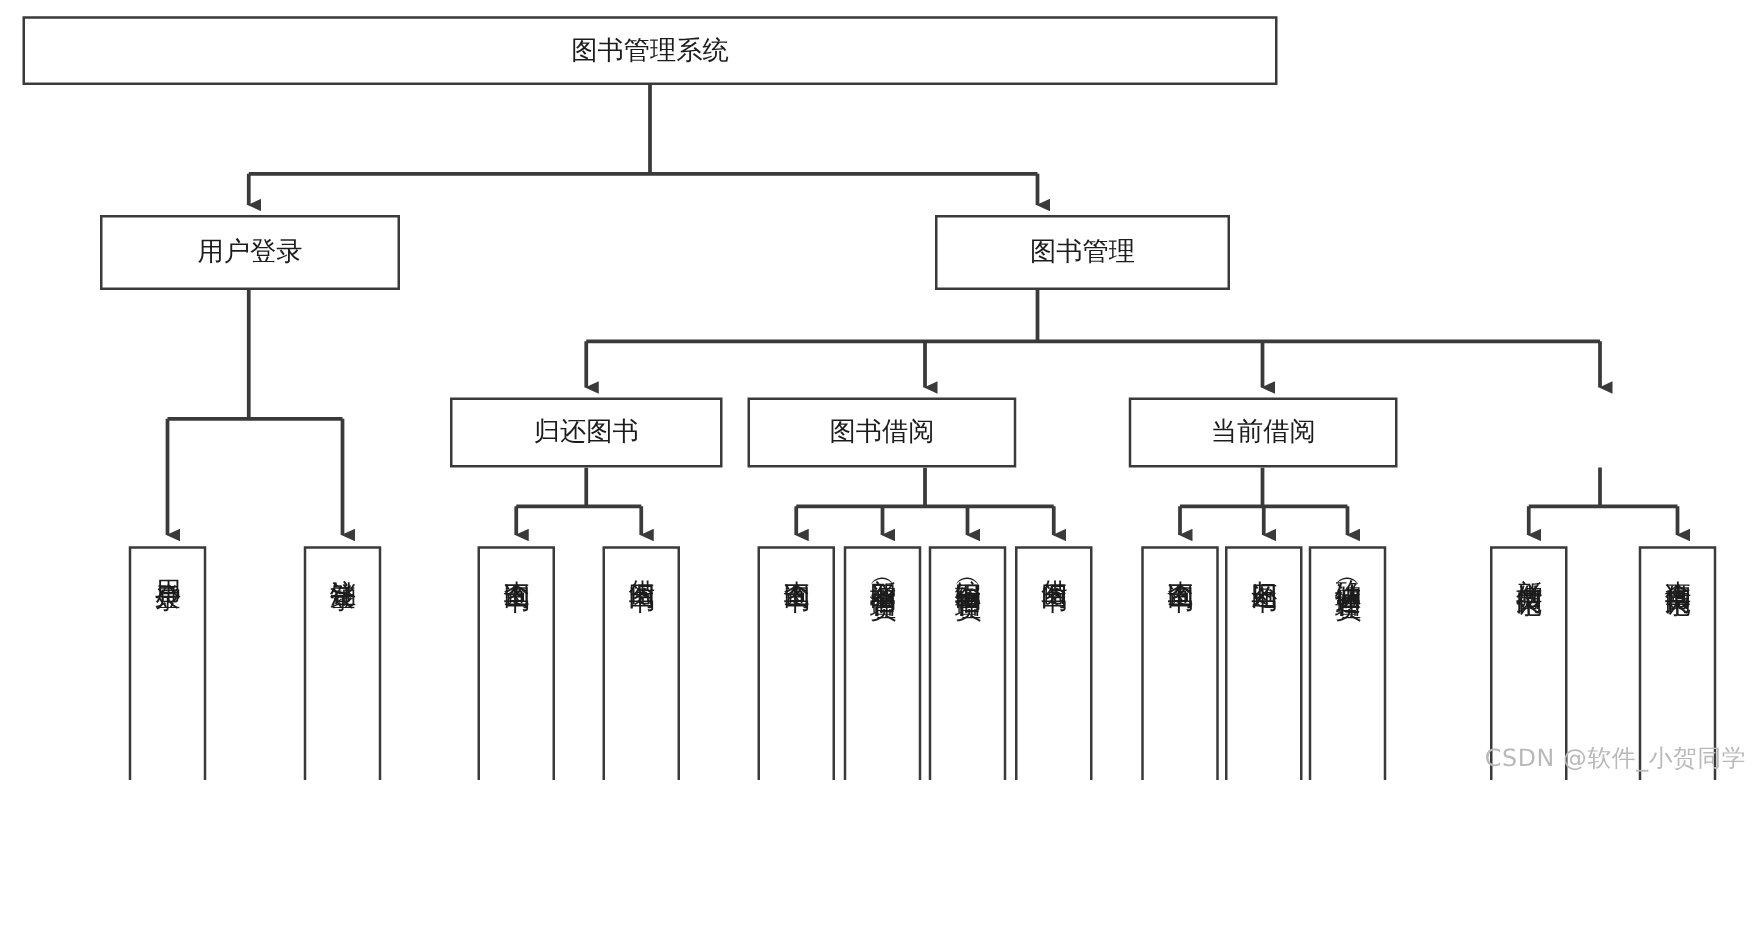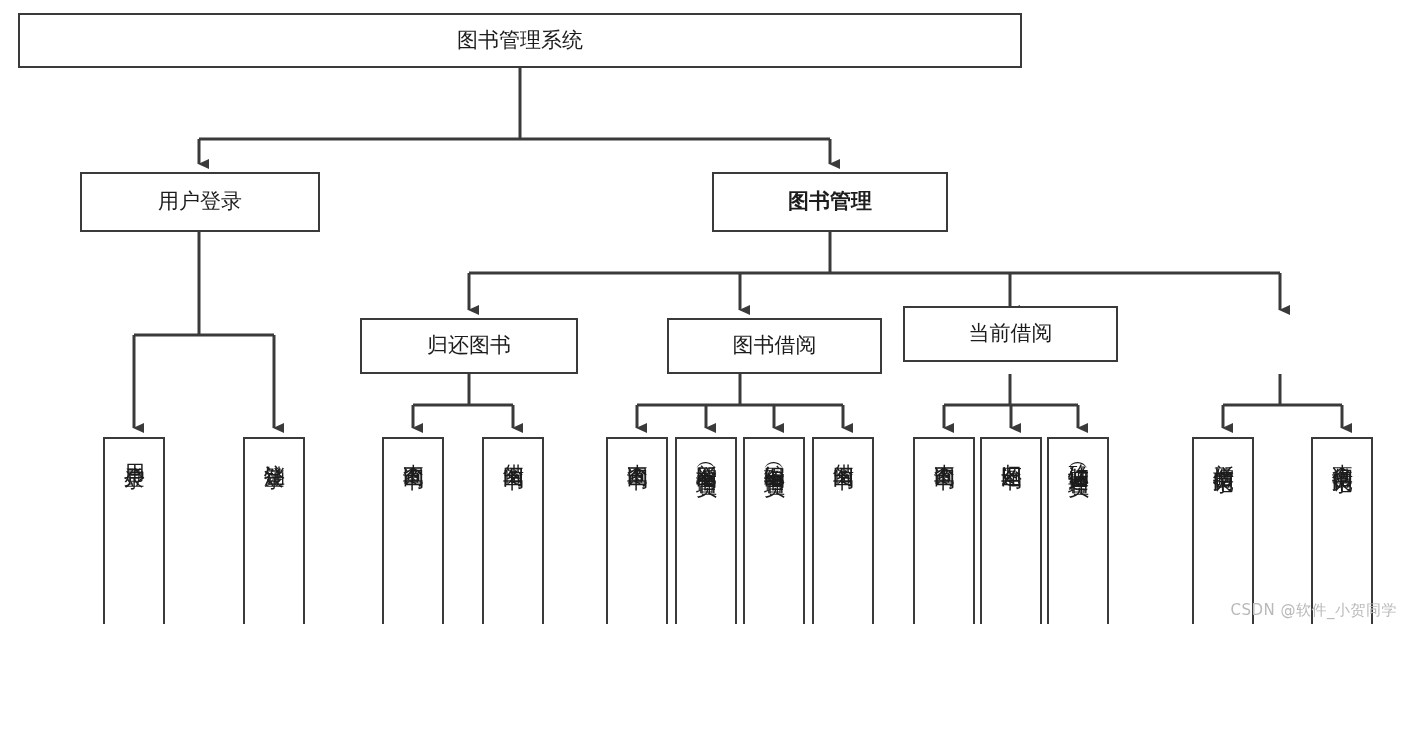--- a/index.html
+++ b/index.html
@@ -53,21 +53,21 @@
     text-orientation: upright;
     letter-spacing: 2px;
     line-height: 1;
     white-space: nowrap;
     display: block;
   }
   #watermark {
     position: absolute;
     right: 8px;
     bottom: 4px;
-    font-size: 15px;
+    font-size: 19px;
     color: #b9b9b9;
     white-space: nowrap;
     pointer-events: none;
     letter-spacing: 0.5px;
   }
 </style>
 </head>
 <body>
 
 <div id="diagram-root">
@@ -127,33 +127,33 @@
   </svg>
 
   <div class="node-box" style="left:18px; top:13px; width:1004px; height:55px;">
     <span class="node-label-h">图书管理系统</span>
   </div>
 
   <div class="node-box" style="left:80px; top:172px; width:240px; height:60px;">
     <span class="node-label-h">用户登录</span>
   </div>
 
-  <div class="node-box" style="left:712px; top:172px; width:236px; height:60px;font-weight:bold;">
+  <div class="node-box" style="left:748px; top:172px; width:236px; height:60px;">
     <span class="node-label-h">图书管理</span>
   </div>
 
   <div class="node-box" style="left:360px; top:318px; width:218px; height:56px;">
     <span class="node-label-h">归还图书</span>
   </div>
 
-  <div class="node-box" style="left:667px; top:318px; width:215px; height:56px;">
+  <div class="node-box" style="left:598px; top:318px; width:215px; height:56px;">
     <span class="node-label-h">图书借阅</span>
   </div>
 
-  <div class="node-box" style="left:903px; top:306px; width:215px; height:56px;">
+  <div class="node-box" style="left:903px; top:318px; width:215px; height:56px;">
     <span class="node-label-h">当前借阅</span>
   </div>
 
 
   <div class="node-box leaf" style="left:103px; top:437px; width:62px; height:295px;">
     <span class="node-label-v">用户登录</span>
   </div>
 
   <div class="node-box leaf" style="left:243px; top:437px; width:62px; height:295px;">
     <span class="node-label-v">注销登录</span>

